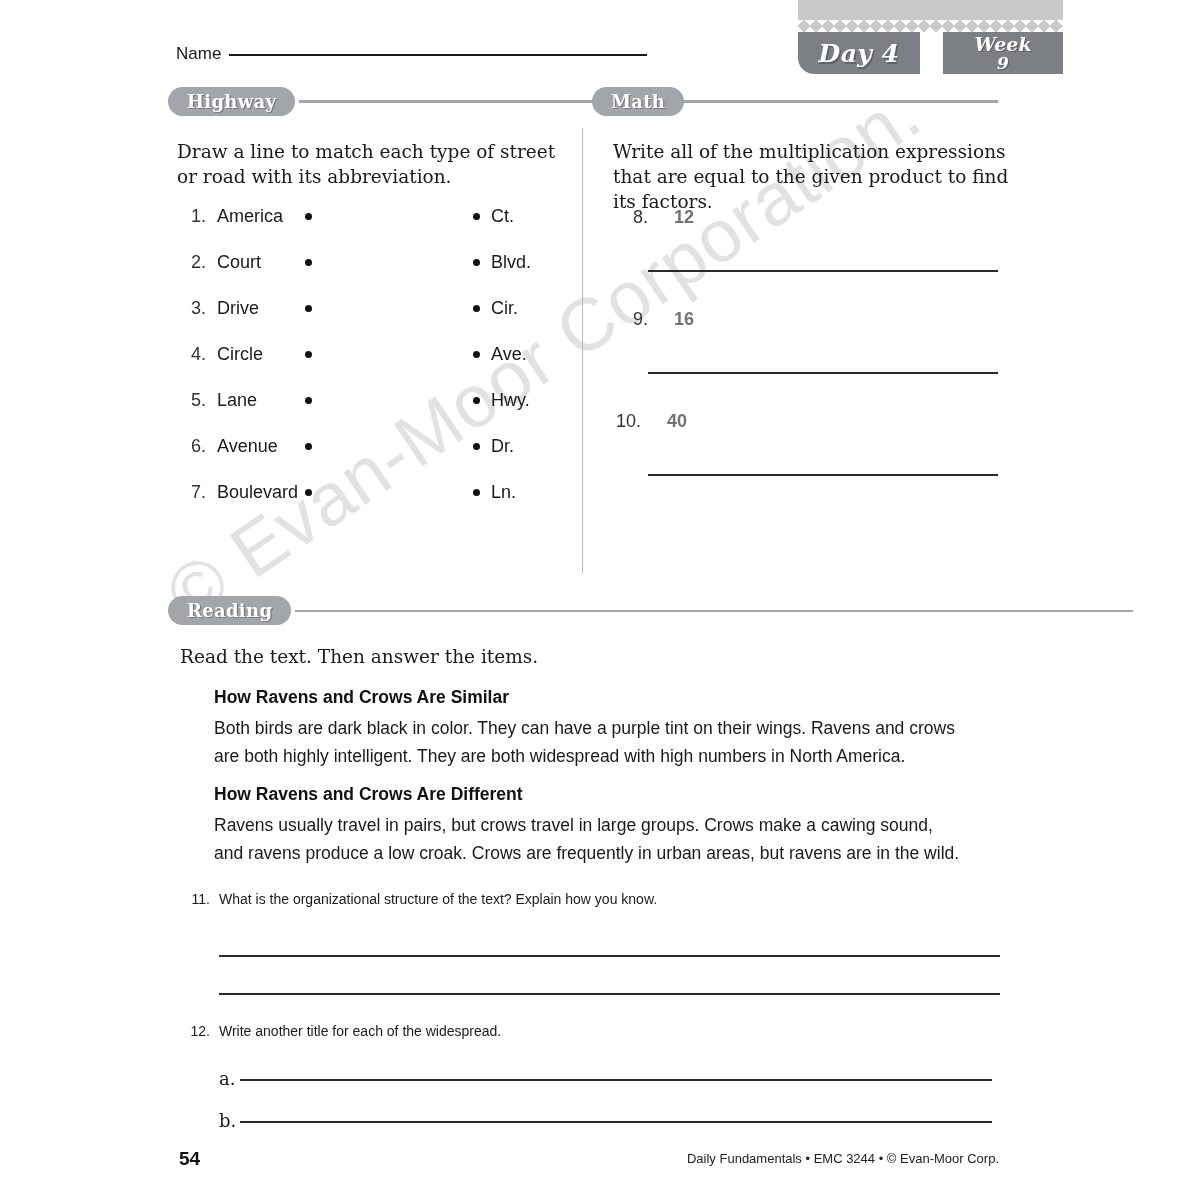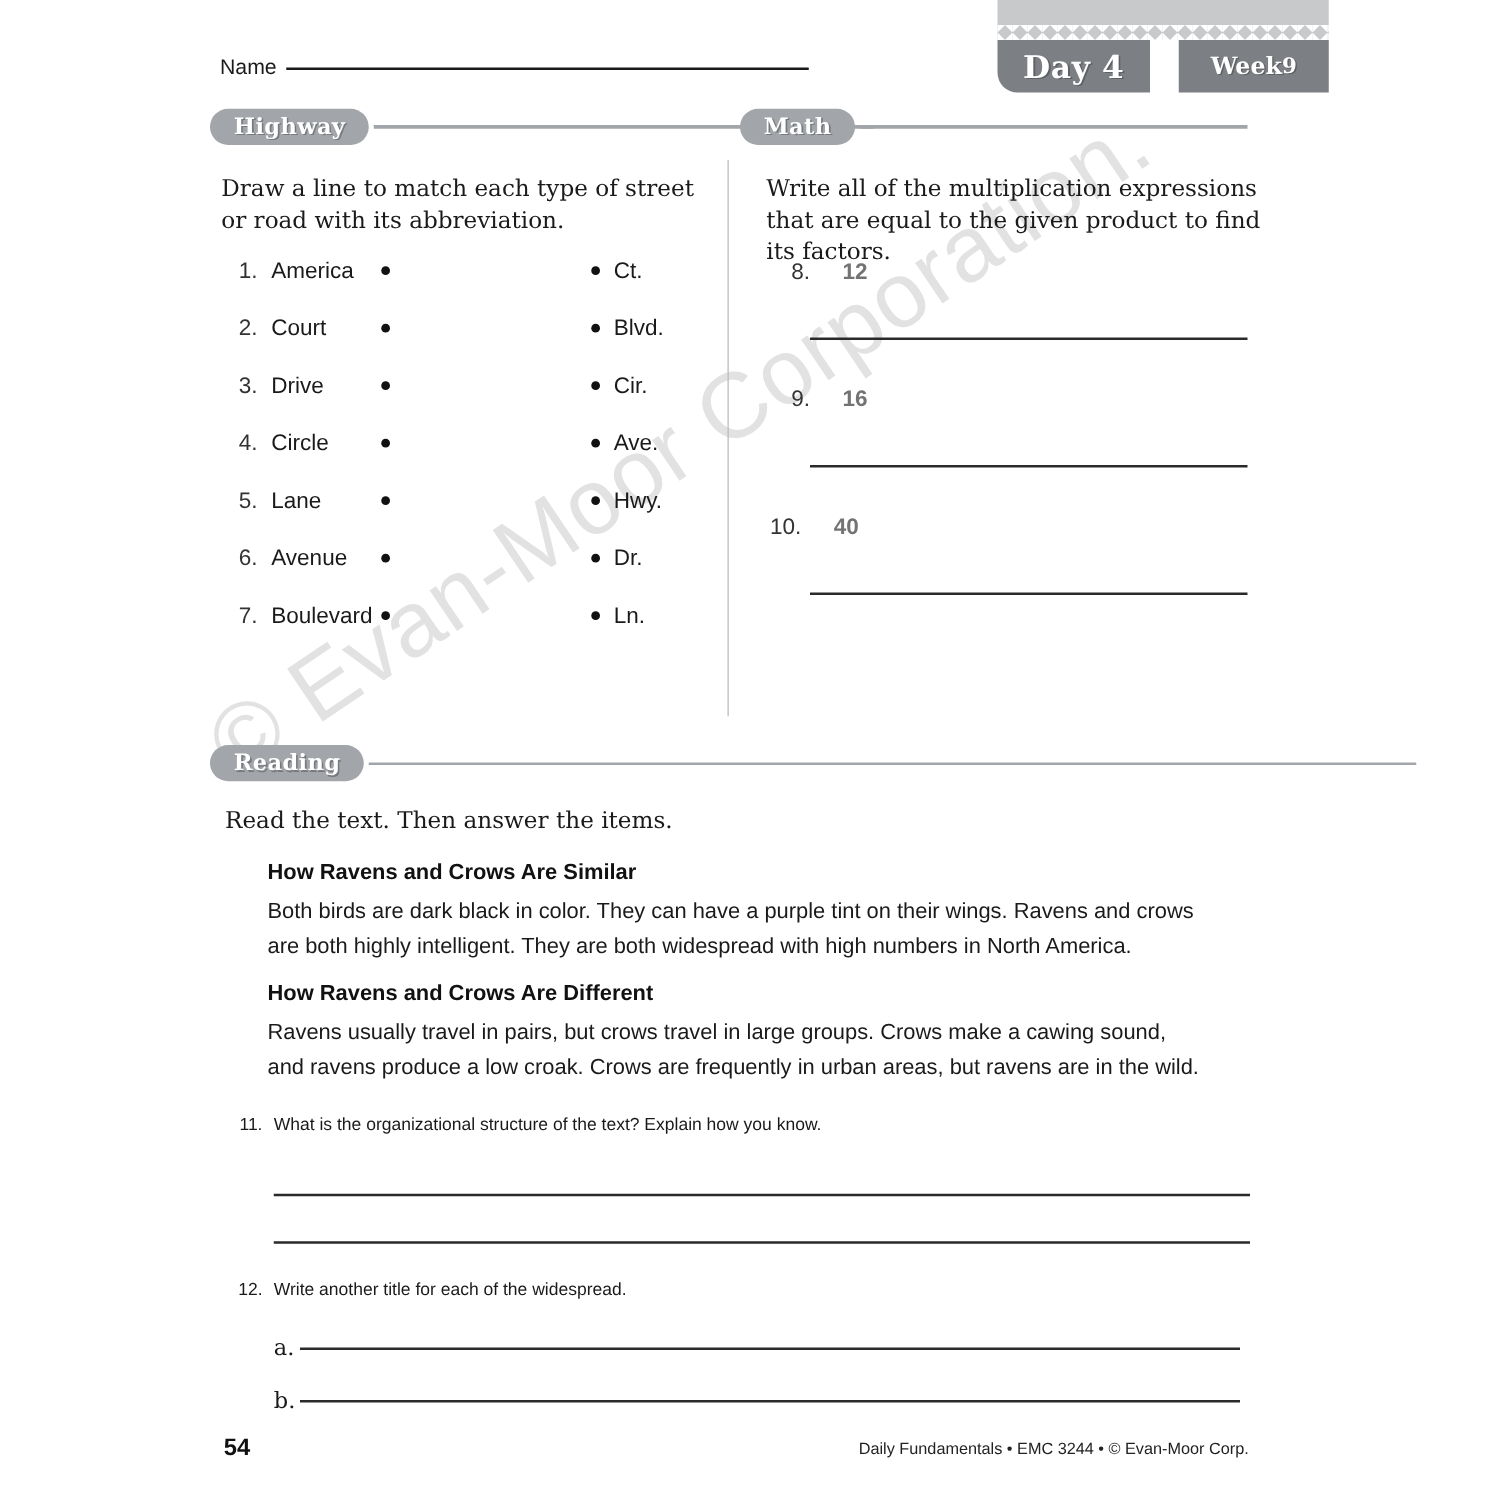--- a/index.html
+++ b/index.html
@@ -38,20 +38,21 @@
   .layer { position: relative; z-index: 2; }
 
   
   .daytab-wrap {
     position: absolute;
     right: 137px;
     top: 0;
     width: 265px;
     height: 92px;
     z-index: 3;
+    font-style: italic;
   }
   .daytab-top {
     position: absolute;
     left: 0; top: 0;
     width: 265px; height: 20px;
     background: #c7c9cb;
   }
   .daytab-diamonds {
     position: absolute;
     left: 0; top: 20px;
@@ -83,21 +84,21 @@
     font-weight: bold;
     font-size: 25px;
     color: #ffffff;
     text-shadow: 1.5px 1.5px 0 #5d6165;
     letter-spacing: .5px;
   }
   .daytab-sep { width: 3px; height: 42px; background: #ffffff; }
   .daytab-week {
     flex: 1; height: 42px;
     background: #7c8084;
-    display: flex; flex-direction: row;
+    display: flex; flex-direction: column;
     align-items: center; justify-content: center;
     line-height: 1;
     margin-left: 20px;
   }
   .daytab-week .w1 {
     font-family: "DejaVu Serif", serif;
     font-weight: bold; font-size: 19px; color: #ffffff;
     text-shadow: 1.2px 1.2px 0 #5d6165;
   }
   .daytab-week .w2 {

